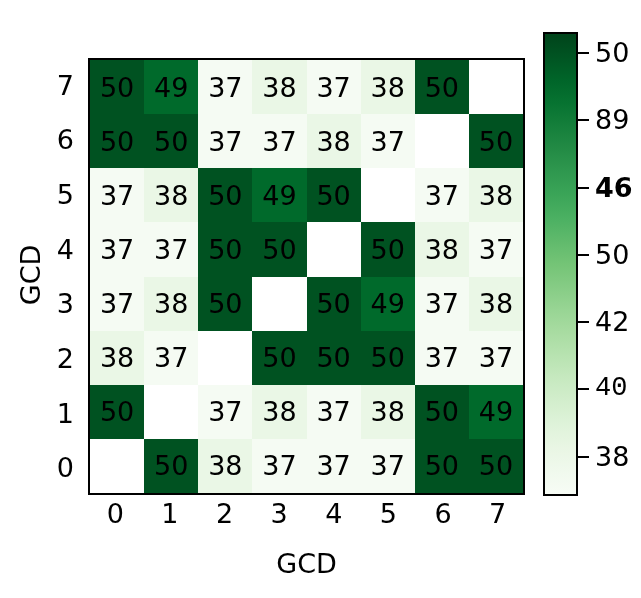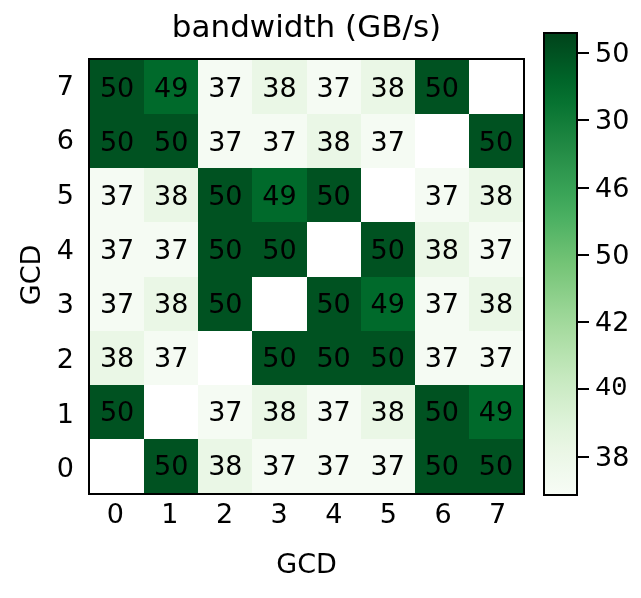--- a/index.html
+++ b/index.html
@@ -50,21 +50,20 @@
   .cbtick{position:absolute;left:35px;height:0;width:11px;
           border-top:2.5px solid #000;}
   .cblabel{position:absolute;left:52px;font-size:27px;line-height:1;
            transform:translateY(-50%);white-space:nowrap;}
 </style>
 </head>
 <body>
 
 <div id="fig">
 
-  <div id="title">bandwidth (GB/s)</div>
 
   <div id="ylabel">GCD</div>
   <div id="yticks">
       <div class="ytick">7</div>
       <div class="ytick">6</div>
       <div class="ytick">5</div>
       <div class="ytick">4</div>
       <div class="ytick">3</div>
       <div class="ytick">2</div>
       <div class="ytick">1</div>
@@ -152,23 +151,23 @@
     </div>
   <div id="xlabel">GCD</div>
 
   <div id="cbar">
     <div id="cbar-grad" style="background: linear-gradient(rgb(0, 68, 27) 0%, rgb(0, 84, 34) 5%, rgb(0, 101, 41) 10%, rgb(7, 115, 49) 15%, rgb(21, 127, 59) 20%, rgb(35, 139, 69) 25%, rgb(47, 152, 79) 30%, rgb(59, 165, 88) 35%, rgb(75, 176, 98) 40%, rgb(96, 186, 108) 45%, rgb(116, 196, 118) 50%, rgb(134, 204, 133) 55%, rgb(152, 213, 148) 60%, rgb(169, 220, 162) 65%, rgb(184, 227, 177) 70%, rgb(199, 233, 192) 75%, rgb(211, 238, 205) 80%, rgb(223, 243, 218) 85%, rgb(233, 246, 228) 90%, rgb(240, 249, 237) 95%, rgb(247, 252, 245) 100%);"></div>
   </div>
   <div id="cbar-ticks">
       <div class="cbtick" style="top: 20.1739px;"></div>
       <div class="cblabel" style="top: 20.1739px;">50</div>
       <div class="cbtick" style="top: 87.4203px;"></div>
-      <div class="cblabel" style="top: 87.4203px;">30</div>
+      <div class="cblabel" style="top: 87.4203px;">89</div>
       <div class="cbtick" style="top: 154.667px;"></div>
-      <div class="cblabel" style="top: 154.667px;">46</div>
+      <div class="cblabel" style="top: 154.667px; font-weight: bold;">46</div>
       <div class="cbtick" style="top: 221.913px;"></div>
       <div class="cblabel" style="top: 221.913px;">50</div>
       <div class="cbtick" style="top: 289.159px;"></div>
       <div class="cblabel" style="top: 289.159px;">42</div>
       <div class="cbtick" style="top: 356.406px;"></div>
       <div class="cblabel" style="top: 356.406px; font-family: Liberation Mono, monospace;">40</div>
       <div class="cbtick" style="top: 423.652px;"></div>
       <div class="cblabel" style="top: 423.652px;">38</div>
     </div>
 

